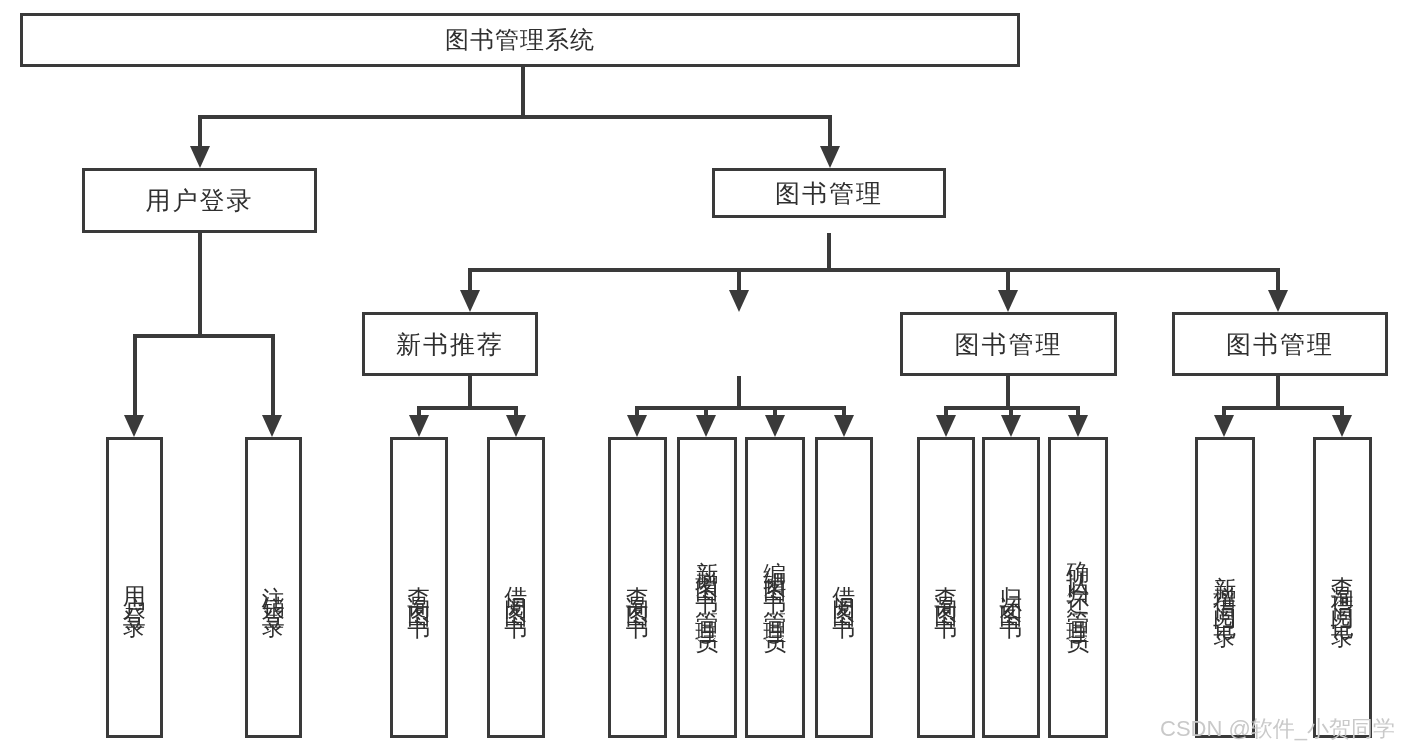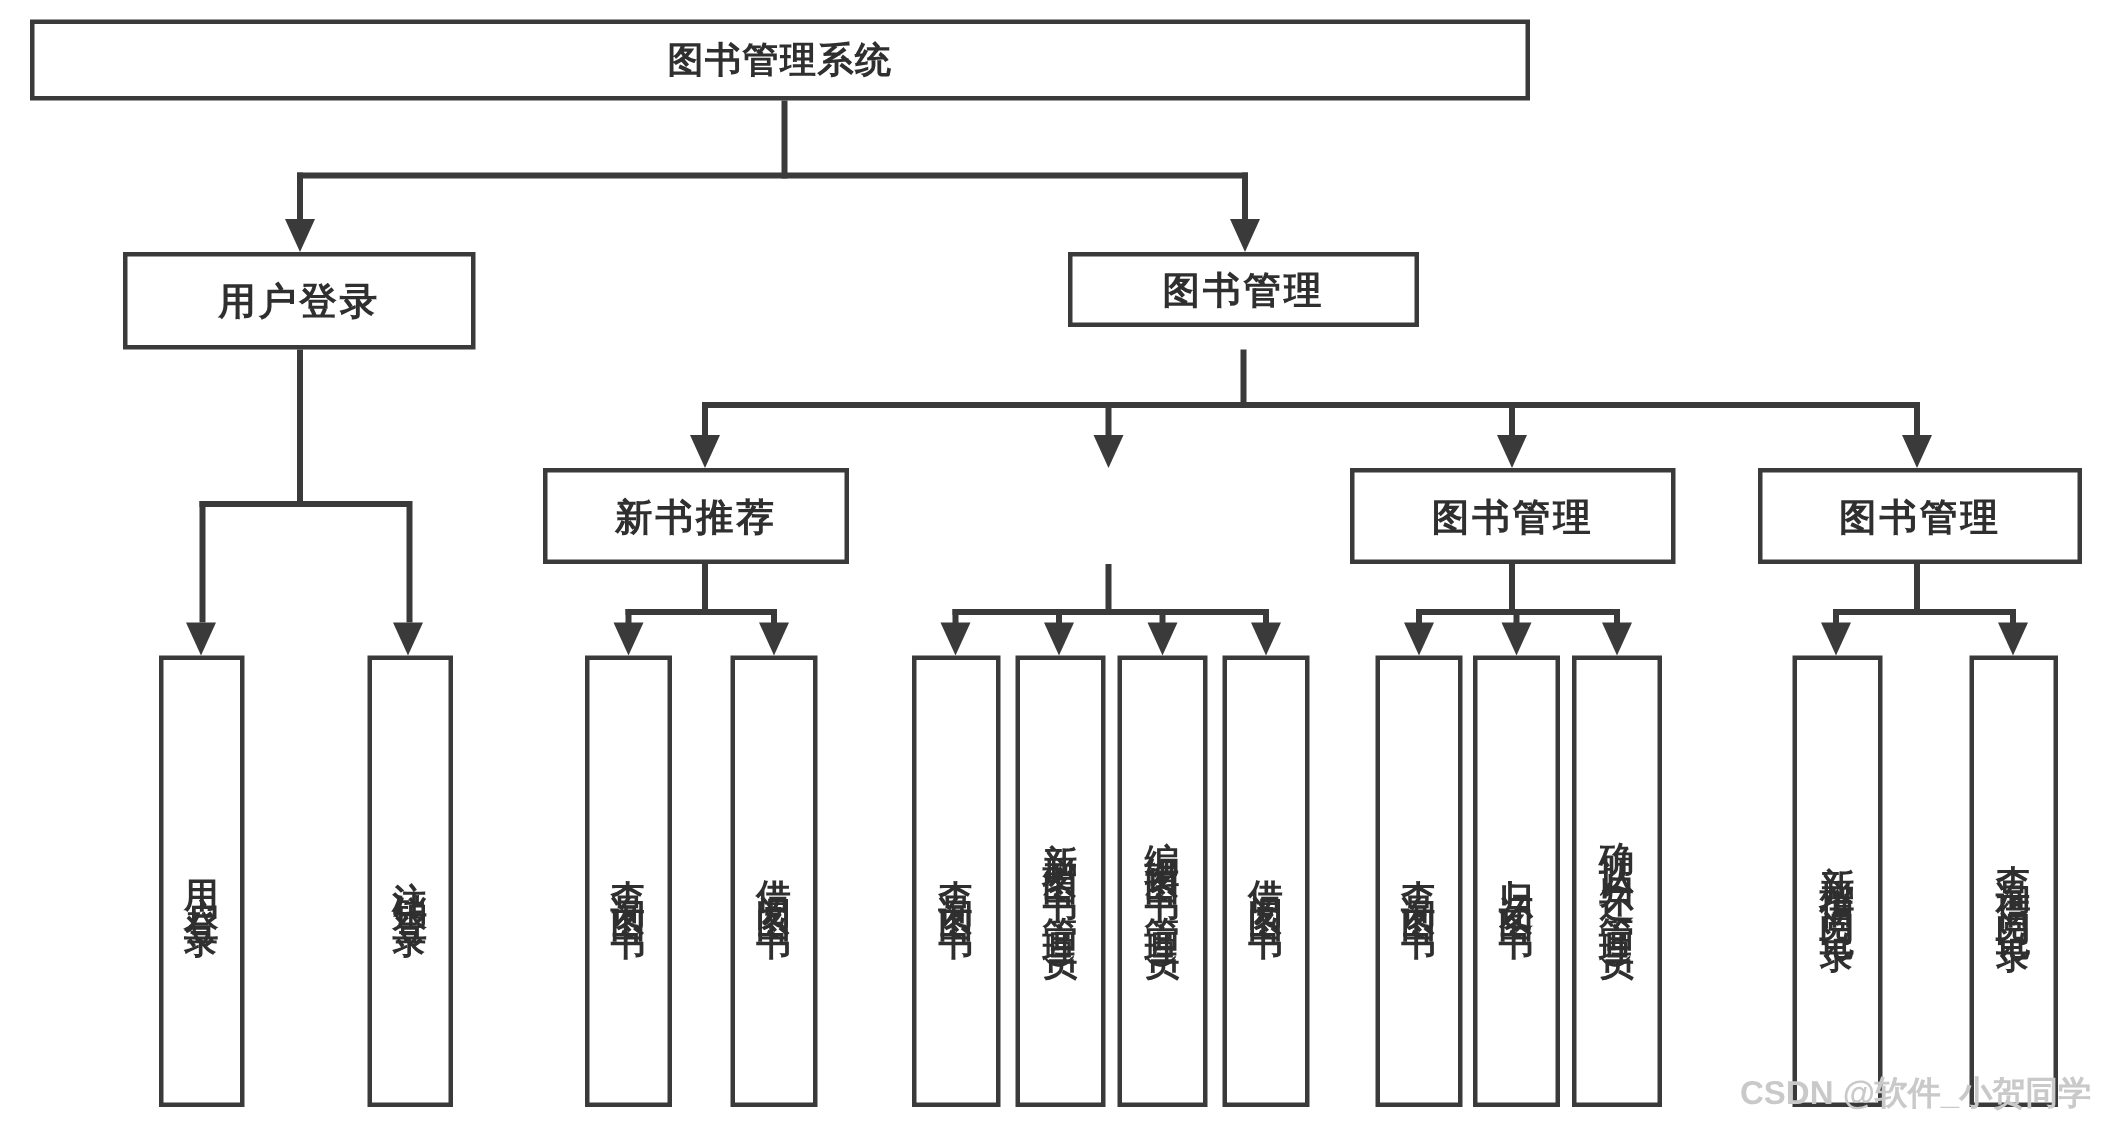--- a/index.html
+++ b/index.html
@@ -10,21 +10,20 @@
   }
   * { margin: 0; padding: 0; box-sizing: border-box; }
   html, body { background: #fff; }
   body { font-family: "Liberation Sans", sans-serif; }
   .canvas {
     position: relative;
     width: 1405px;
     height: 747px;
     background: var(--background);
     overflow: hidden;
-    font-weight: bold;
   }
   .box {
     position: absolute;
     border: 3px solid var(--line);
     background: var(--background);
     display: flex;
     align-items: center;
     justify-content: center;
   }
   .hlabel {
@@ -72,21 +71,21 @@
   </div>
 
   <div class="box" style="left:82px; top:168px; width:235px; height:65px;">
     <span class="hlabel">用户登录</span>
   </div>
 
   <div class="box" style="left:712px; top:168px; width:234px; height:50px;">
     <span class="hlabel">图书管理</span>
   </div>
 
-  <div class="box" style="left:362px; top:312px; width:204px; height:64px;text-align:right;">
+  <div class="box" style="left:362px; top:312px; width:176px; height:64px;text-align:right;">
     <span class="hlabel">新书推荐</span>
   </div>
 
 
   <div class="box" style="left:900px; top:312px; width:217px; height:64px;">
     <span class="hlabel">图书管理</span>
   </div>
 
   <div class="box" style="left:1172px; top:312px; width:216px; height:64px;">
     <span class="hlabel">图书管理</span>

